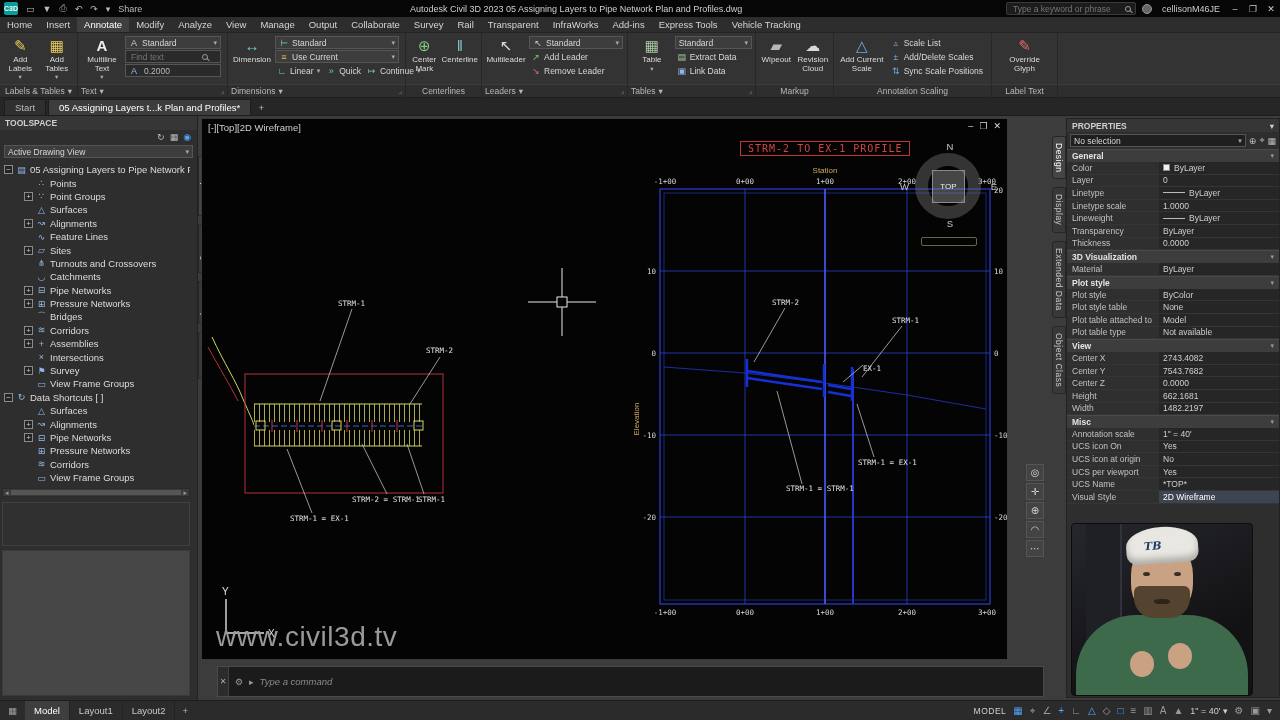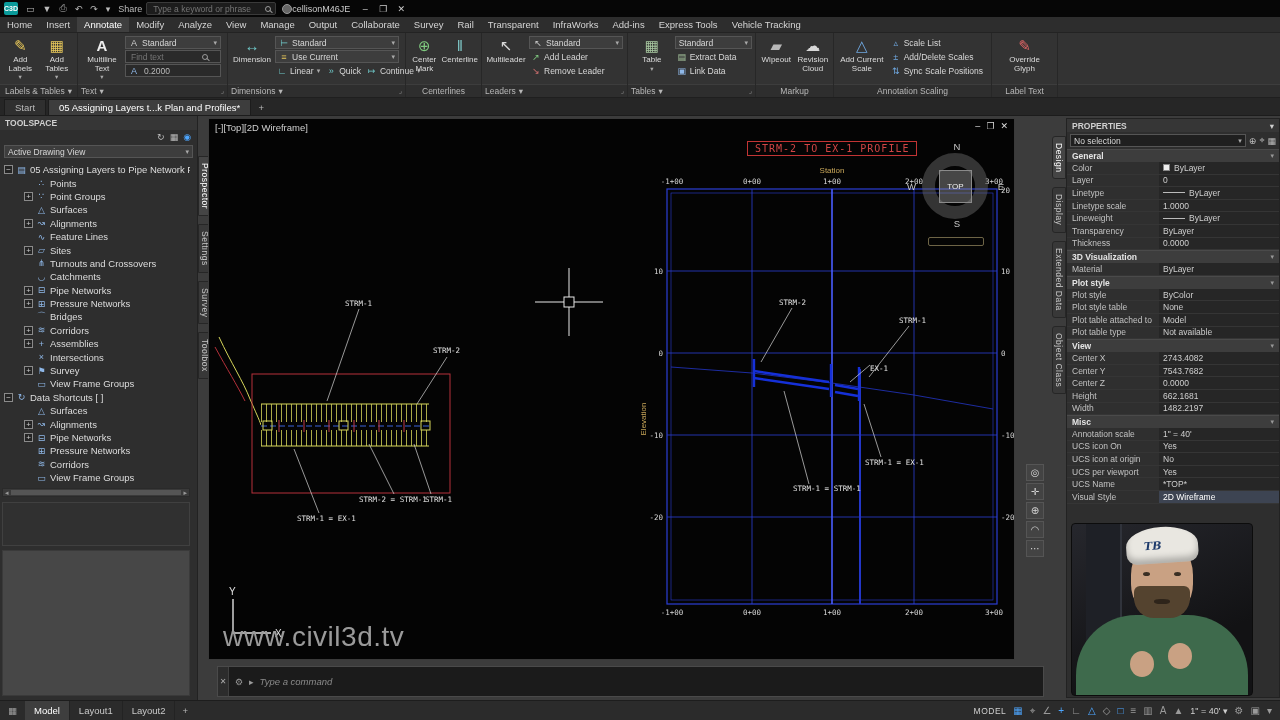--- a/index.html
+++ b/index.html
@@ -9,21 +9,21 @@
 
   
   .titlebar{position:absolute;left:0;top:0;width:1280px;height:17px;background:#060606;display:flex;align-items:center;font-size:9px;color:#c8c8c8;}
   .tb-badge{width:14px;height:13px;background:#0a9b9b;color:#fff;font-size:7px;font-weight:bold;display:flex;align-items:center;justify-content:center;border-radius:2px;margin:0 4px;}
   .tb-ic{padding:0 4px;color:#bbb;font-size:9px;cursor:default;}
   .tb-title{flex:1;text-align:center;color:#cfcfcf;white-space:nowrap;overflow:hidden;}
   .tb-search{display:flex;align-items:center;gap:4px;background:#1c1c1c;border:1px solid #3a3a3a;border-radius:2px;height:13px;padding:0 4px;margin-right:6px;}
   .tb-search input{background:transparent;border:none;outline:none;color:#aaa;font-size:8.5px;width:110px;font-family:inherit;}
   .mag{width:6px;height:6px;border:1px solid #999;border-radius:50%;position:relative;flex:none;}
   .mag:after{content:"";position:absolute;width:4px;height:1px;background:#999;transform:rotate(45deg);right:-3px;bottom:-1px;}
-  .tb-user{display:flex;align-items:center;gap:0;margin-right:6px;color:#ccc;}
+  .tb-user{display:flex;align-items:center;gap:10px;margin-right:6px;color:#ccc;}
   .avatar{width:10px;height:10px;border-radius:50%;background:#666;border:1px solid #999;}
   .winbtn{width:18px;text-align:center;color:#ccc;}
 
   
   .menubar{position:absolute;left:0;top:17px;width:1280px;height:16px;background:#2d2d2d;display:flex;align-items:stretch;font-size:9.5px;border-bottom:1px solid #232323;}
   .mtab{padding:0 7px;display:flex;align-items:center;color:#d5d5d5;cursor:default;}
   .mtab.active{background:#3f3f3f;color:#fff;}
 
   
   .ribbon{position:absolute;left:0;top:33px;width:1280px;height:65px;background:#333333;display:flex;border-bottom:1px solid #1f1f1f;}
@@ -69,21 +69,21 @@
   .ts-prev1{position:absolute;left:2px;top:386px;width:188px;height:44px;background:#303030;border:1px solid #404040;}
   .ts-prev2{position:absolute;left:2px;top:434px;width:188px;height:146px;background:#474747;border:1px solid #3a3a3a;}
   .vtabs{position:absolute;display:flex;flex-direction:column;gap:8px;}
   .vtab{writing-mode:vertical-rl;font-size:8.5px;color:#c8c8c8;background:#383838;border:1px solid #262626;padding:6px 1px;border-radius:0 3px 3px 0;letter-spacing:.5px;}
   .vtab.active{background:#454545;color:#fff;}
   .ts-vtabs{left:198px;top:40px;}
   .pr-vtabs{left:1052px;top:20px;}
   .pr-vtabs .vtab{border-radius:3px 0 0 3px;}
 
   
-  .viewport{position:absolute;left:208px;top:2px;width:807px;height:542px;background:#040404;border:1px solid #3a3a3a;overflow:hidden;}
+  .viewport{position:absolute;left:201px;top:2px;width:807px;height:542px;background:#040404;border:1px solid #3a3a3a;overflow:hidden;}
   .vp-label{position:absolute;left:6px;top:3px;font-size:9.5px;color:#d0d0d0;z-index:5;}
   .vp-winbtns{position:absolute;right:6px;top:2px;z-index:5;display:flex;gap:6px;font-size:9px;color:#ddd;}
   .pf-title{position:absolute;left:538px;top:22px;z-index:4;border:1px solid #c23434;color:#d04545;font-size:10px;letter-spacing:1px;padding:1px 7px;font-family:"DejaVu Sans Mono",monospace;}
   .vcube{position:absolute;left:703px;top:22px;width:90px;height:100px;z-index:5;color:#c8c8c8;}
   .vc-ring{position:absolute;left:10px;top:12px;width:66px;height:66px;border-radius:50%;border:13px solid rgba(110,110,110,.45);}
   .vc-top{position:absolute;left:27px;top:29px;width:33px;height:33px;background:rgba(150,150,150,.45);border:1px solid #8a8a8a;display:flex;align-items:center;justify-content:center;font-size:8px;color:#eee;}
   .vc-n{position:absolute;left:0;right:0;top:0;text-align:center;font-size:9.5px;}
   .vc-s{position:absolute;left:0;right:0;bottom:12px;text-align:center;font-size:9.5px;}
   .vc-w{position:absolute;left:-5px;top:40px;font-size:9.5px;}
   .vc-e{position:absolute;right:-2px;top:40px;font-size:9.5px;}
@@ -152,20 +152,21 @@
 
   <div class="titlebar">
     <span class="tb-badge">C3D</span>
     <span class="tb-ic">▭</span>
     <span class="tb-ic">▼</span>
     <span class="tb-ic">⎙</span>
     <span class="tb-ic">↶</span>
     <span class="tb-ic">↷</span>
     <span class="tb-ic">▾</span>
     <span class="tb-ic">Share</span>
+    <div class="tb-title">Autodesk Civil 3D 2023    05 Assigning Layers to Pipe Network Plan and Profiles.dwg</div>
     <div class="tb-search">
       <input placeholder="Type a keyword or phrase" style="">
       <span class="mag"></span>
     </div>
     <div class="tb-user">
       <span class="avatar"></span>
       <span>cellisonM46JE</span>
     </div>
     <span class="winbtn">–</span>
     <span class="winbtn">❐</span>

